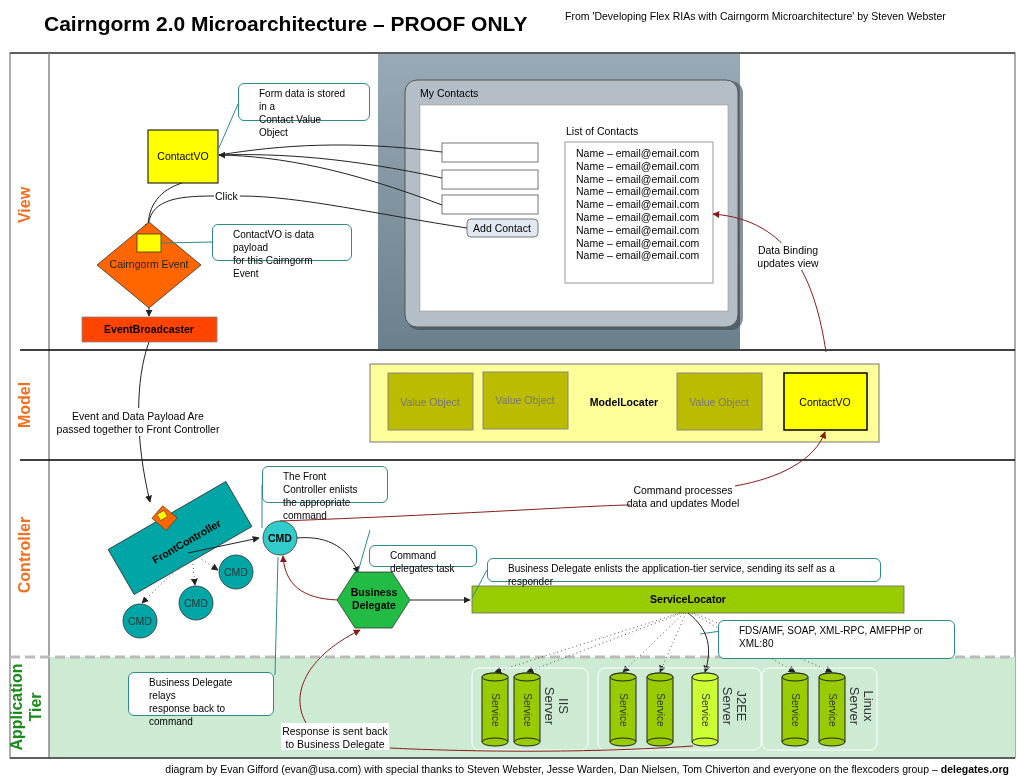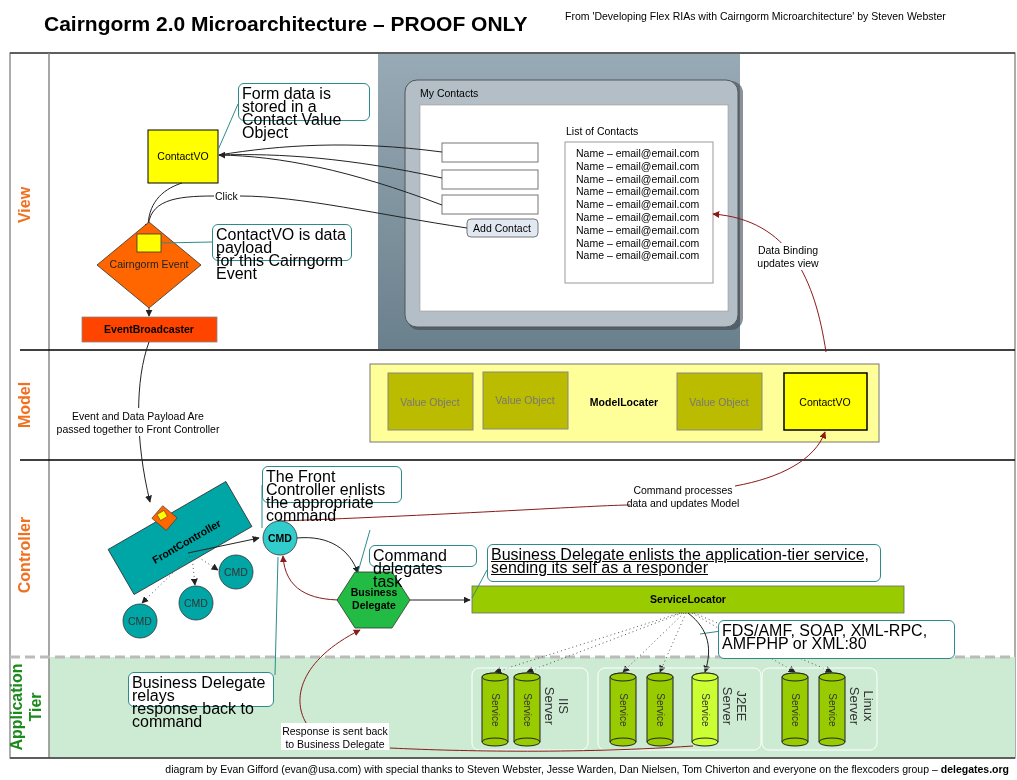--- a/index.html
+++ b/index.html
@@ -6,21 +6,21 @@
   body { width: 1017px; height: 780px; position: relative; overflow: hidden;
          font-family: "Liberation Sans", sans-serif; color: #000; }
   #stage { position: absolute; left: 0; top: 0; width: 1017px; height: 780px; }
   svg text { font-family: "Liberation Sans", sans-serif; }
   .abs { position: absolute; }
   .title { left: 44px; top: 12px; font-size: 21px; font-weight: bold; letter-spacing: 0px; }
   .source { left: 565px; top: 9px; font-size: 10.5px; line-height: 15px; }
   .footer { right: 8px; top: 763px; font-size: 10.5px; white-space: nowrap; }
   .footer b { font-weight: bold; }
   .note { position: absolute; background: #fff; border: 1px solid #2e8b8b; border-radius: 6px;
-          font-size: 16px; line-height: 13px; padding: 3px 3px; box-sizing: border-box; }
+          font-size: 10px; line-height: 13px; padding: 3px 20px; box-sizing: border-box; }
 </style>
 </head>
 <body>
 
 <div class="abs title">Cairngorm 2.0 Microarchitecture – PROOF ONLY</div>
 <div class="abs source">
   <div>From 'Developing Flex RIAs with Cairngorm Microarchitecture' by Steven Webster</div>
 </div>
 
 <svg id="stage" width="1017" height="780" viewBox="0 0 1017 780">
@@ -240,33 +240,33 @@
 </svg>
 
 <div class="note" style="left:238px; top:83px; width:132px; height:38px;">
   <div>Form data is stored in a</div>
   <div>Contact Value Object</div>
 </div>
 <div class="note" style="left:212px; top:224px; width:140px; height:37px;">
   <div>ContactVO is data payload</div>
   <div>for this Cairngorm Event</div>
 </div>
-<div class="note" style="left:262px; top:466px; width:140px; height:37px;">
+<div class="note" style="left:262px; top:466px; width:126px; height:37px;">
   <div>The Front Controller enlists</div>
   <div>the appropriate command</div>
 </div>
 <div class="note" style="left:369px; top:545px; width:108px; height:22px;">
   <div>Command delegates task</div>
 </div>
-<div class="note" style="left:487px; top:544px; width:394px; height:38px;text-decoration:underline;">
+<div class="note" style="left:487px; top:558px; width:394px; height:24px;">
   <div>Business Delegate enlists the application-tier service, sending its self as a responder</div>
 </div>
 <div class="note" style="left:718px; top:620px; width:237px; height:39px;">
   <div>FDS/AMF, SOAP, XML-RPC, AMFPHP or XML:80</div>
 </div>
-<div class="note" style="left:128px; top:672px; width:146px; height:35px;">
+<div class="note" style="left:128px; top:672px; width:146px; height:44px;">
   <div>Business Delegate relays</div>
   <div>response back to command</div>
 </div>
 
 <div class="abs footer">
   <span>diagram by Evan Gifford (evan@usa.com)  with special thanks to Steven Webster, Jesse Warden, Dan Nielsen, Tom Chiverton and everyone on the flexcoders group – </span><b>delegates.org</b>
 </div>
 
 </body></html>

